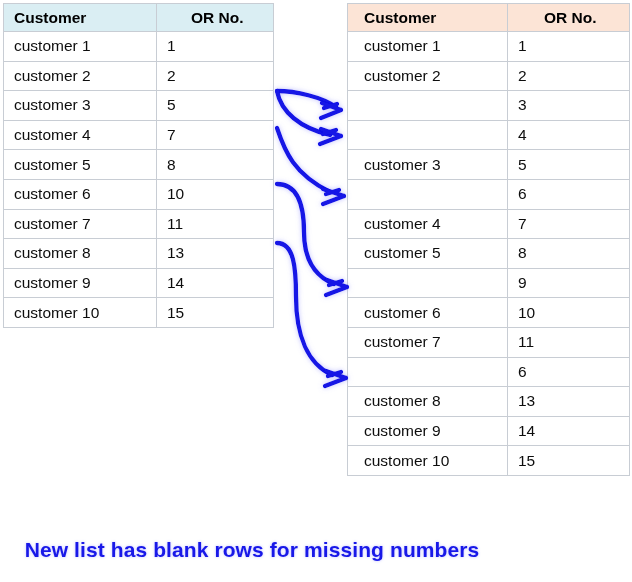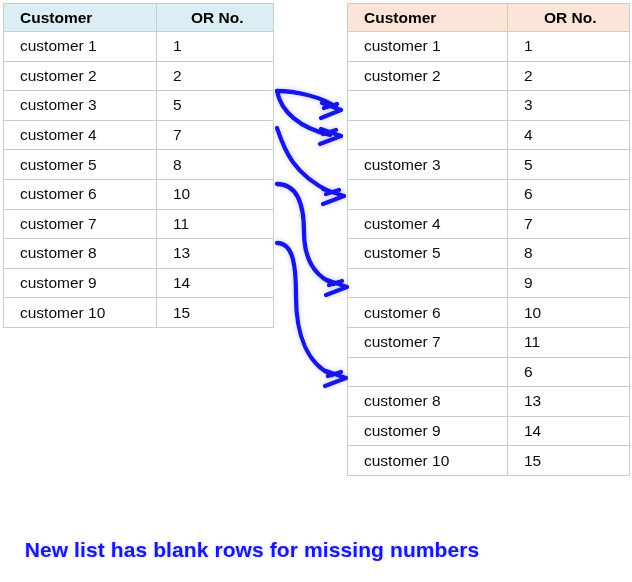--- a/index.html
+++ b/index.html
@@ -18,21 +18,21 @@
 
   
   .xl-table {
     position: absolute;
     border-collapse: collapse;
     table-layout: fixed;
     background: #ffffff;
   }
   .xl-table td, .xl-table th {
     border: 1px solid #c8cdd4;
-    padding: 0 0 0 16px;
+    padding: 0 0 0 10px;
     margin: 0;
     text-align: left;
     vertical-align: middle;
     font-weight: normal;
     font-size: 15.5px;
     color: #0d0d0d;
     overflow: hidden;
     white-space: nowrap;
   }
   .xl-table th {

